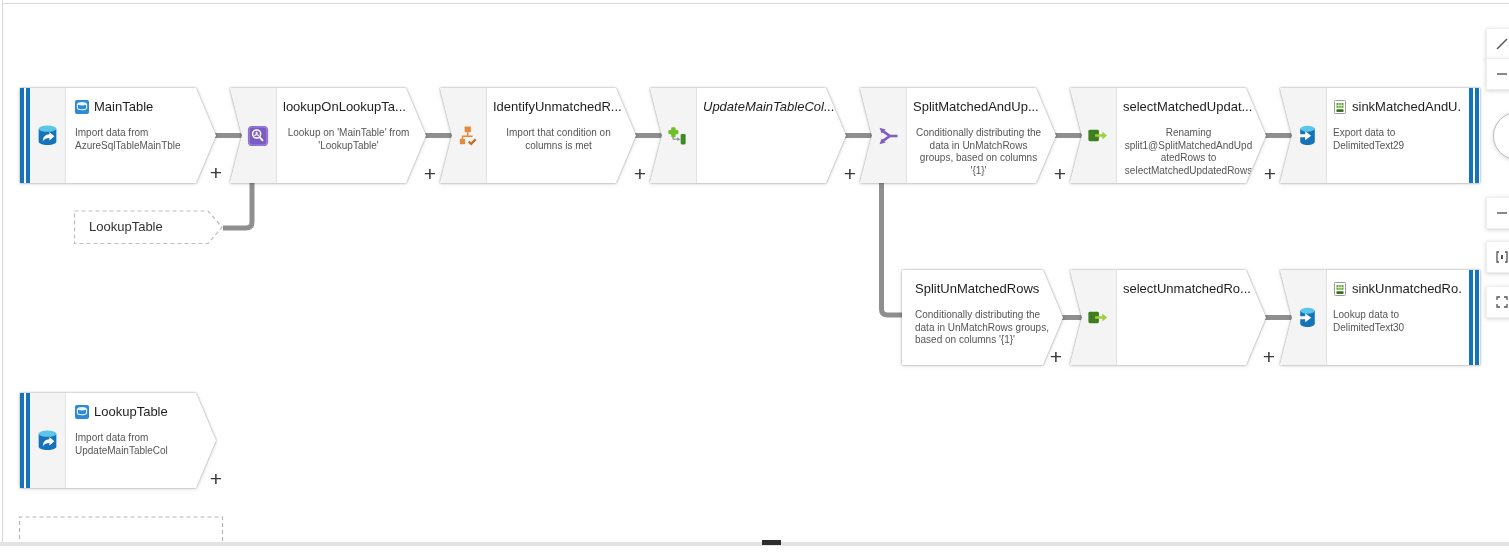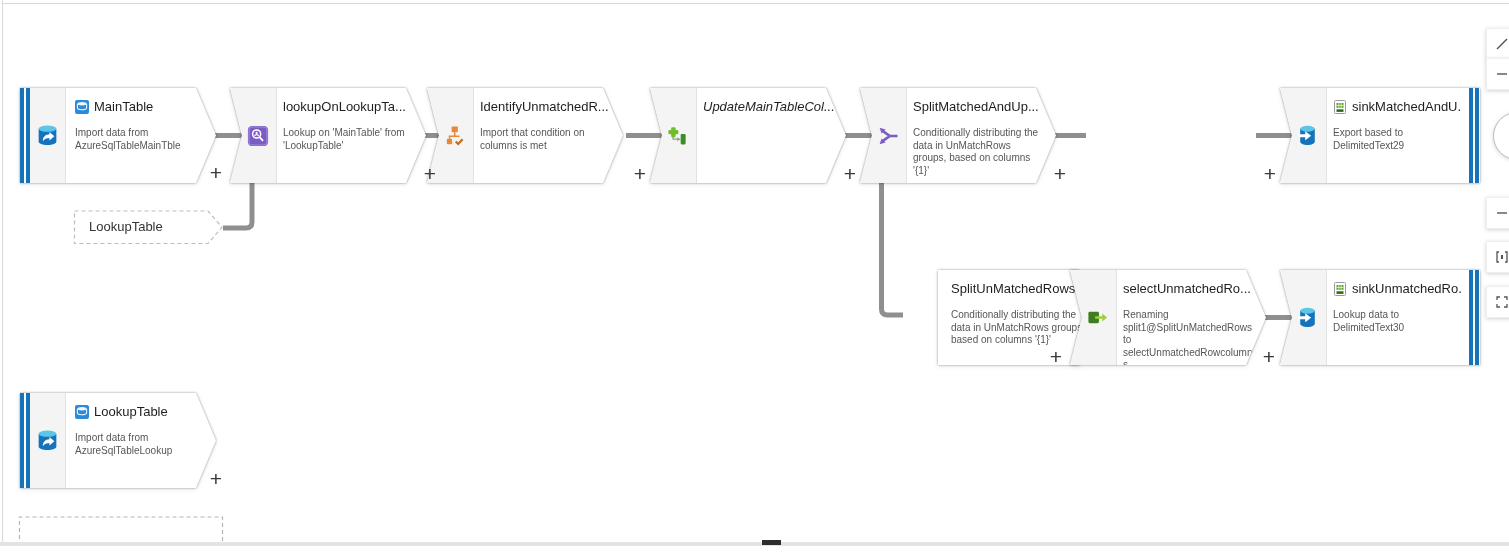--- a/index.html
+++ b/index.html
@@ -7,23 +7,23 @@
   .canvas{position:relative;width:1509px;height:553px;background:#ffffff;overflow:hidden;}
   .border-top{position:absolute;left:2px;top:3px;right:0;height:1px;background:#d8d8d8;}
   .border-left{position:absolute;left:2px;top:0;width:1px;bottom:7px;background:#d8d8d8;}
 
   svg.wires{position:absolute;left:0;top:0;z-index:1;}
 
   
   .nw{position:absolute;z-index:2;filter:drop-shadow(0 0 1px rgba(0,0,0,.38)) drop-shadow(0 1.5px 2px rgba(0,0,0,.10));}
   .node{position:relative;background:#fff;height:95px;}
   .shape-source{width:196px;clip-path:polygon(0 0,176px 0,196px 47.5px,176px 95px,0 95px);}
-  .shape-mid{width:196px;clip-path:polygon(0 0,176px 0,196px 47.5px,176px 95px,0 95px,12px 47.5px);}
+  .shape-mid{width:196px;clip-path:polygon(0 0,176px 0,196px 47.5px,176px 95px,0 95px,12px 47.5px);text-align:center;}
   .shape-sink{width:200px;clip-path:polygon(0 0,200px 0,200px 95px,0 95px,12px 47.5px);}
-  .shape-stream{width:161px;clip-path:polygon(0 0,141px 0,161px 47.5px,141px 95px,0 95px);margin-left:36px;}
+  .shape-stream{width:161px;clip-path:polygon(0 0,141px 0,161px 47.5px,141px 95px,0 95px);}
 
   .icon-area{position:absolute;top:0;bottom:0;background:#f4f4f4;border-right:1px solid #e2e2e2;display:flex;align-items:center;justify-content:center;}
   .icon-area.mid{left:0;width:37px;padding-left:9px;}
   .icon-area.src{left:10px;width:35px;}
   .bar{position:absolute;top:0;bottom:0;width:4px;background:#1374bc;}
   .bar.l1{left:0;} .bar.l2{left:5.5px;}
   .bar.r1{right:1.5px;} .bar.r2{right:7px;}
 
   .body{position:absolute;left:53px;top:11px;right:12px;bottom:0;overflow:hidden;}
   .body.src{left:55px;}
@@ -114,21 +114,21 @@
       </div>
       <div class="body">
         <div class="title-row">
             <span class="title">lookupOnLookupTa...</span>
           </div>
         <div class="desc">Lookup on 'MainTable' from 'LookupTable'</div>
       </div>
     </div>
   </div>
 
-  <div class="nw" style="left:427px;top:88px;">
+  <div class="nw" style="left:440px;top:88px;">
     <div class="node shape-mid">
       <div class="icon-area mid">
         <svg class="xf" viewBox="0 0 24 24" width="23" height="23">
           <rect x="9" y="2.5" width="6.5" height="6" rx="1" fill="#e8883a"></rect>
           <path d="M12.2 8.5v4.2M12.2 12.7H6.8v2.8M12.2 12.7h5" stroke="#e8883a" stroke-width="1.6" fill="none"></path>
           <rect x="4" y="15.5" width="5.5" height="5.5" rx="1" fill="#e8883a"></rect>
           <path d="M13.3 18.3l2.5 2.5 4.7-5" stroke="#c96a1a" stroke-width="2.3" fill="none"></path>
         </svg>
       </div>
       <div class="body">
@@ -171,20 +171,36 @@
       </div>
       <div class="body">
         <div class="title-row">
             <span class="title">SplitMatchedAndUp...</span>
           </div>
         <div class="desc">Conditionally distributing the data in UnMatchRows groups, based on columns '{1}'</div>
       </div>
     </div>
   </div>
 
+  <div class="nw" style="left:1070px;top:88px;">
+    <div class="node shape-mid">
+      <div class="icon-area mid">
+        <svg class="xf" viewBox="0 0 24 24" width="23" height="23">
+          <rect x="2.5" y="6" width="11" height="12" rx="1.5" fill="#3f7d21"></rect>
+          <path d="M9.5 10.8h7.5V7.8l5 4.2-5 4.2v-3h-7.5z" fill="#9fd03c"></path>
+        </svg>
+      </div>
+      <div class="body">
+        <div class="title-row">
+            <span class="title">selectMatchedUpdat...</span>
+          </div>
+        <div class="desc">Renaming split1@SplitMatchedAndUpdatedRows to selectMatchedUpdatedRows</div>
+      </div>
+    </div>
+  </div>
 
   <div class="nw" style="left:1280px;top:88px;">
     <div class="node shape-sink">
       <div class="icon-area mid">
         <svg class="xf" viewBox="0 0 24 24" width="25" height="25">
           <path d="M5 5.5v12.2c0 1.9 3.2 3.4 7 3.4s7-1.5 7-3.4V5.5z" fill="#1473ba"></path>
           <ellipse cx="12" cy="5.5" rx="7" ry="2.8" fill="#5bc6e8"></ellipse>
           <path d="M3.5 10.8h6.3V7.9l5.7 4.3-5.7 4.3v-2.9H3.5z" fill="#fff"></path>
         </svg>
       </div>
@@ -193,21 +209,21 @@
       <div class="body snk">
         <div class="title-row">
           <svg class="xf" viewBox="0 0 14 14" width="14" height="14">
             <rect x="1.5" y="0.5" width="11" height="13" rx="1" fill="#fff" stroke="#9a9a9a"></rect>
             <rect x="3.5" y="3" width="7" height="4.8" fill="#5aa32a"></rect>
             <path d="M3.5 5.4h7M5.9 3v4.8M8.2 3v4.8" stroke="#fff" stroke-width="0.7"></path>
             <rect x="3.5" y="9.3" width="7" height="2.6" fill="#2f6b12"></rect>
           </svg>
           <span class="title">sinkMatchedAndU...</span>
         </div>
-        <div class="desc">Export based to DelimitedText29</div>
+        <div class="desc">Export data to DelimitedText29</div>
       </div>
     </div>
   </div>
 
   <div class="nw" style="left:902px;top:270px;">
     <div class="node shape-stream">
       <div class="body stream">
         <div class="title-row">
             <span class="title">SplitUnMatchedRows</span>
           </div>
@@ -221,21 +237,20 @@
       <div class="icon-area mid">
         <svg class="xf" viewBox="0 0 24 24" width="23" height="23">
           <rect x="2.5" y="6" width="11" height="12" rx="1.5" fill="#3f7d21"></rect>
           <path d="M9.5 10.8h7.5V7.8l5 4.2-5 4.2v-3h-7.5z" fill="#9fd03c"></path>
         </svg>
       </div>
       <div class="body">
         <div class="title-row">
             <span class="title">selectUnmatchedRo...</span>
           </div>
-        <div class="desc">Renaming split1@SplitUnMatchedRows to selectUnmatchedRowcolumns</div>
       </div>
     </div>
   </div>
 
   <div class="nw" style="left:1280px;top:270px;">
     <div class="node shape-sink">
       <div class="icon-area mid">
         <svg class="xf" viewBox="0 0 24 24" width="25" height="25">
           <path d="M5 5.5v12.2c0 1.9 3.2 3.4 7 3.4s7-1.5 7-3.4V5.5z" fill="#1473ba"></path>
           <ellipse cx="12" cy="5.5" rx="7" ry="2.8" fill="#5bc6e8"></ellipse>
@@ -272,21 +287,21 @@
       </div>
       <div class="body src">
         <div class="title-row">
           <svg class="xf" viewBox="0 0 14 14" width="14" height="14">
             <rect width="14" height="14" rx="2" fill="#2e8ad8"></rect>
             <ellipse cx="7" cy="3.8" rx="4.6" ry="1.7" fill="#eaf6fd"></ellipse>
             <path d="M2.4 3.8v4.2c0 .9 2 1.7 4.6 1.7s4.6-.8 4.6-1.7V3.8" fill="none" stroke="#eaf6fd" stroke-width="1.1"></path>
           </svg>
           <span class="title">LookupTable</span>
         </div>
-        <div class="desc">Import data from AzureSqlTableLookup</div>
+        <div class="desc">Import data from UpdateMainTableCol</div>
       </div>
     </div>
   </div>
 
   <div class="plus" style="left:204px;top:161px;">+</div>
   <div class="plus" style="left:418px;top:162px;">+</div>
   <div class="plus" style="left:628px;top:162px;">+</div>
   <div class="plus" style="left:838px;top:162px;">+</div>
   <div class="plus" style="left:1048px;top:162px;">+</div>
   <div class="plus" style="left:1258px;top:162px;">+</div>

